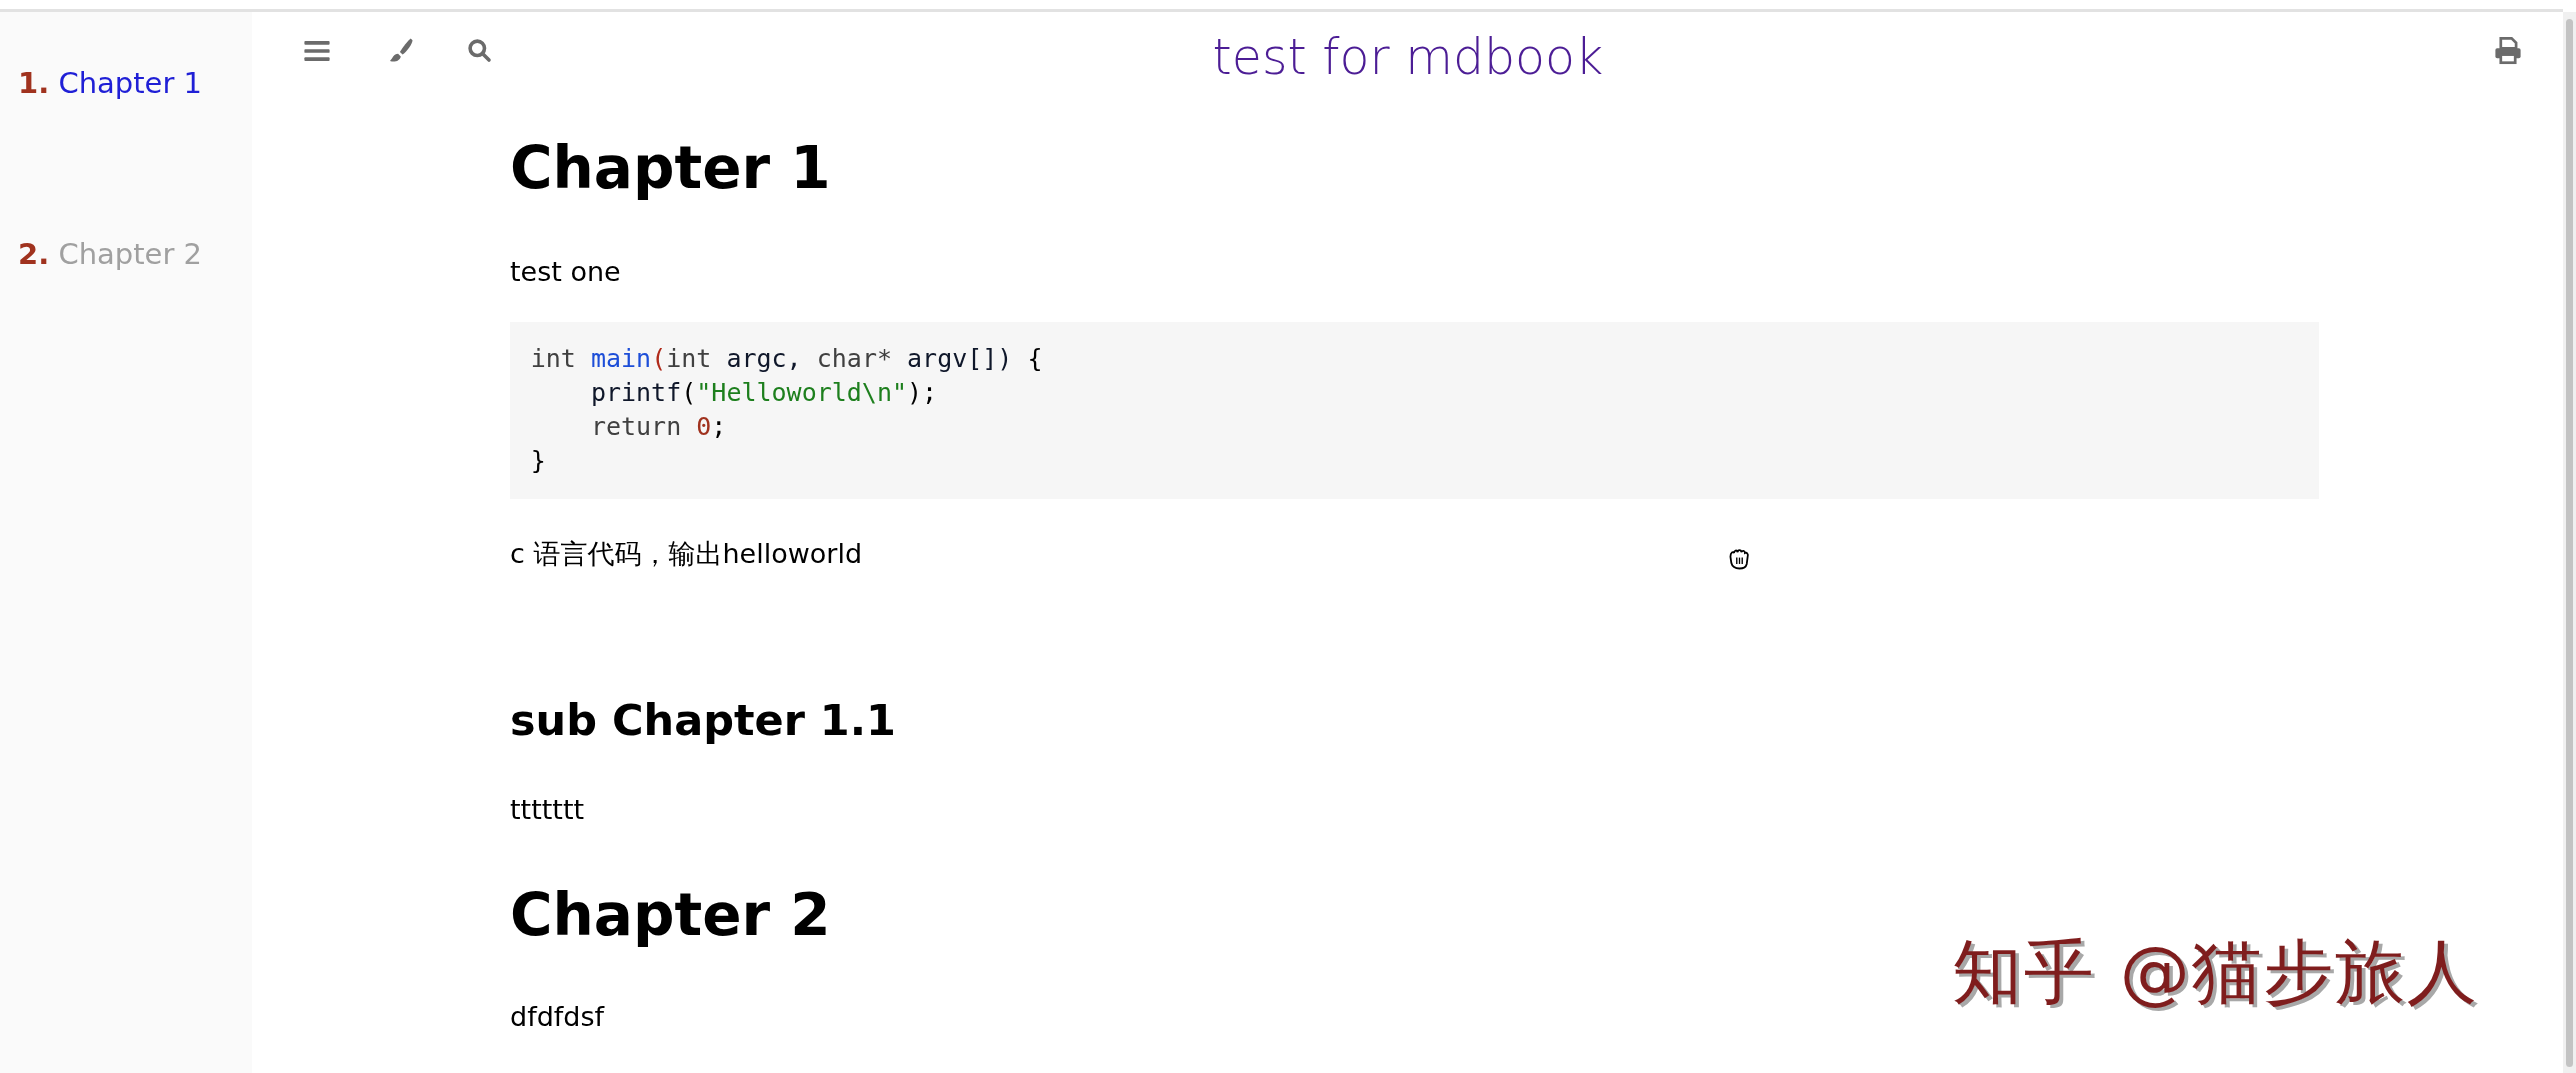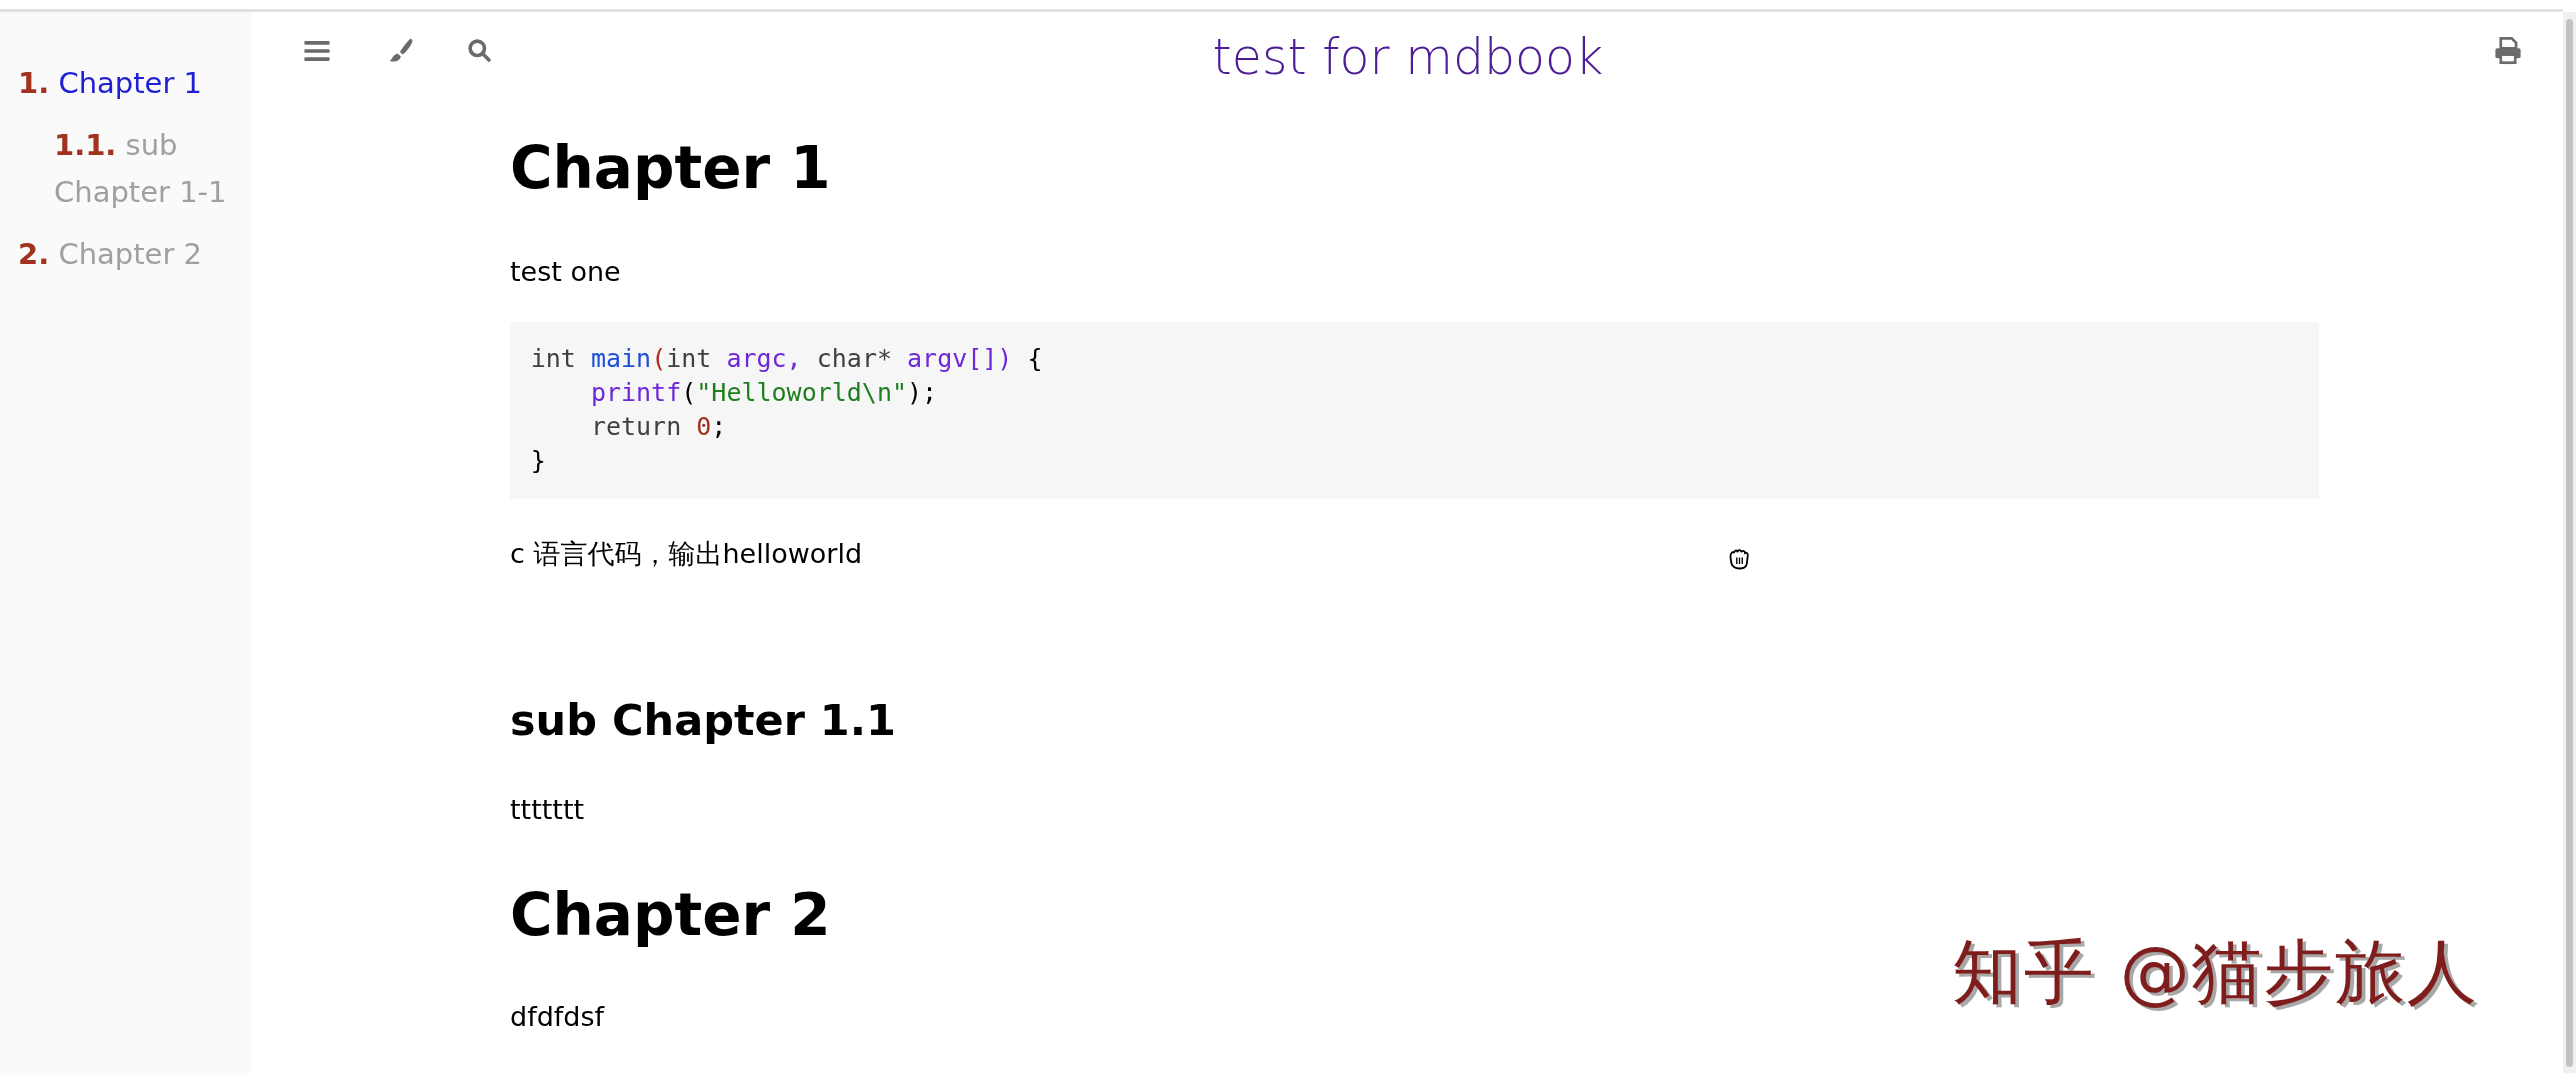--- a/index.html
+++ b/index.html
@@ -33,45 +33,40 @@
     position: absolute; left: 510px; top: 322px; width: 1809px; height: 177px;
     background: #f6f6f6;
   }
   .codeblock pre {
     margin: 0; padding: 20px 0 0 20.7px; font-family: "DejaVu Sans Mono", monospace;
     font-size: 25px; line-height: 34px; color: #000;
   }
   .kw { color: #404040; }
   .fn { color: #1d4ed8; }
   .pn { color: #b02a1a; }
-  .var { color: #6d28d9; }
+  .var { color: #0f172a; }
   .str { color: #1d7f1d; }
   .num { color: #a0321e; }
   .cursor { position: absolute; left: 1725px; top: 544px; width: 29px; height: 29px; }
   .watermark {
     position: absolute; left: 1952px; top: 926px; font-size: 70px; color: #7f1d1d;
     text-shadow: 3.6px 2.7px 0 #a8a8a8; white-space: nowrap; letter-spacing: 1.8px;
   }
   .scrollbar { position: absolute; left: 2563px; top: 11.7px; width: 12.6px; height: 1062px; background: #f0f0f0; }
   .scroll-thumb { position: absolute; left: 2.7px; top: 7.2px; width: 7.2px; height: 1048px; background: #c3c3c3; border-radius: 3.6px; }
 </style>
 </head>
 <body>
 
 <div class="topline"></div>
 
 <nav class="sidebar">
   <div class="toc-item active" style="left:18px; top:48px;">
     <span class="num">1.</span>
     <span>Chapter 1</span>
-  </div>
-  <div class="toc-item sub" style="top:110px;">
-    <span class="num">1.1.</span>
-    <span>sub</span><br>
-    <span>Chapter 1-1</span>
   </div>
   <div class="toc-item" style="left:18px; top:219px;">
     <span class="num">2.</span>
     <span>Chapter 2</span>
   </div>
 </nav>
 
 <div class="resize-handle"></div>
 
 <main class="main">

